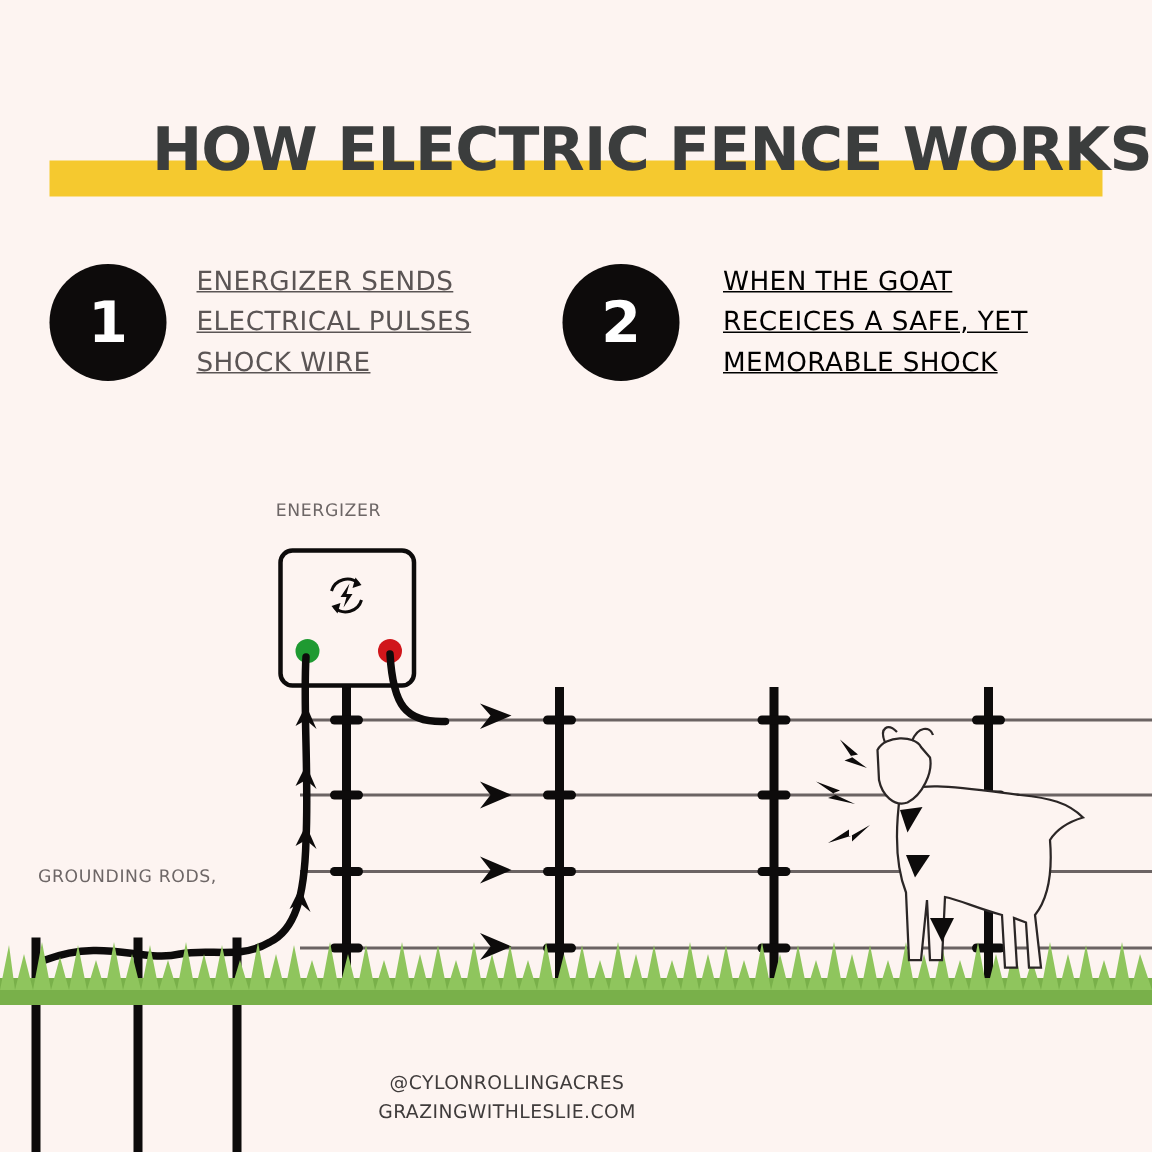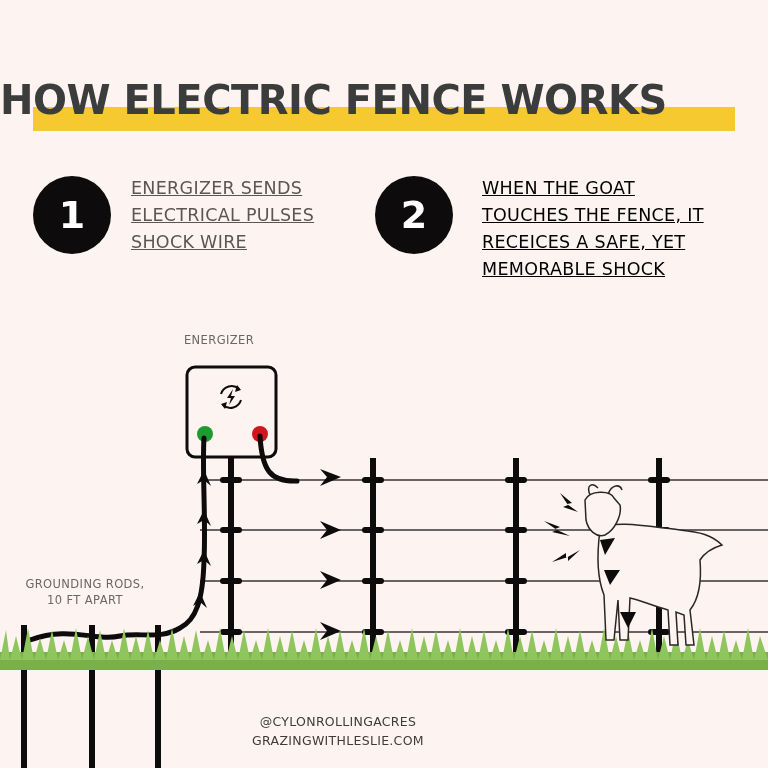--- a/index.html
+++ b/index.html
@@ -4,21 +4,21 @@
   <style>
     html, body { margin: 0; padding: 0; }
     body {
       width: 768px; height: 768px; overflow: hidden;
       background: #fdf4f1;
       position: relative;
       font-family: "DejaVu Sans", sans-serif;
       color: #3f3b3b;
     }
     .title-wrap {
-      position: absolute; left: 0; top: 72px; width: 768px; text-align: left;
+      position: absolute; left: 0; top: 72px; width: 768px; text-align: right;
     }
     .title-highlight {
       position: absolute; left: 33px; top: 35px; width: 702px; height: 24px;
       background: #f5c92f;
     }
     .title {
       position: relative; font-family: "DejaVu Sans", sans-serif;
       font-weight: bold; font-size: 40px; letter-spacing: -0.5px;
       color: #3b3d3d; line-height: 56px; margin: 0;
     }
@@ -58,21 +58,20 @@
 <div class="step-badge" style="left:33px; top:176px;">1</div>
 <div class="step-text step1-text" style="left:131px; top:175px;">
   <span>ENERGIZER SENDS</span>
   <span>ELECTRICAL PULSES</span>
   <span>SHOCK WIRE</span>
 </div>
 
 <div class="step-badge" style="left:375px; top:176px;">2</div>
 <div class="step-text step2-text" style="left:482px; top:175px;">
   <span>WHEN THE GOAT</span>
-  <span>TOUCHES THE FENCE, IT</span>
   <span>RECEICES A SAFE, YET</span>
   <span>MEMORABLE SHOCK</span>
 </div>
 
 <svg class="scene" width="768" height="768" viewBox="0 0 768 768">
 
   <g stroke="#6b6363" stroke-width="2">
     <line x1="200" y1="480" x2="768" y2="480"></line>
     <line x1="200" y1="530" x2="768" y2="530"></line>
     <line x1="200" y1="581" x2="768" y2="581"></line>
@@ -158,19 +157,18 @@
     <path d="M552 562 L566 553 L566 558 L580 550 L568 561 L568 557 Z"></path>
     <path d="M600 540 L615 538 L605 555 Z"></path>
     <path d="M604 570 L620 570 L610 585 Z"></path>
     <path d="M620 612 L636 612 L628 628 Z"></path>
   </g>
 </svg>
 
 <div class="label" style="left:172px; top:332px; width:94px;">ENERGIZER</div>
 <div class="label" style="left:10px; top:576px; width:150px;">
   <span>GROUNDING RODS,</span>
-  <span>10 FT APART</span>
 </div>
 
 <div class="footer">
   <span>@CYLONROLLINGACRES</span>
   <span>GRAZINGWITHLESLIE.COM</span>
 </div>
 
 </body></html>

